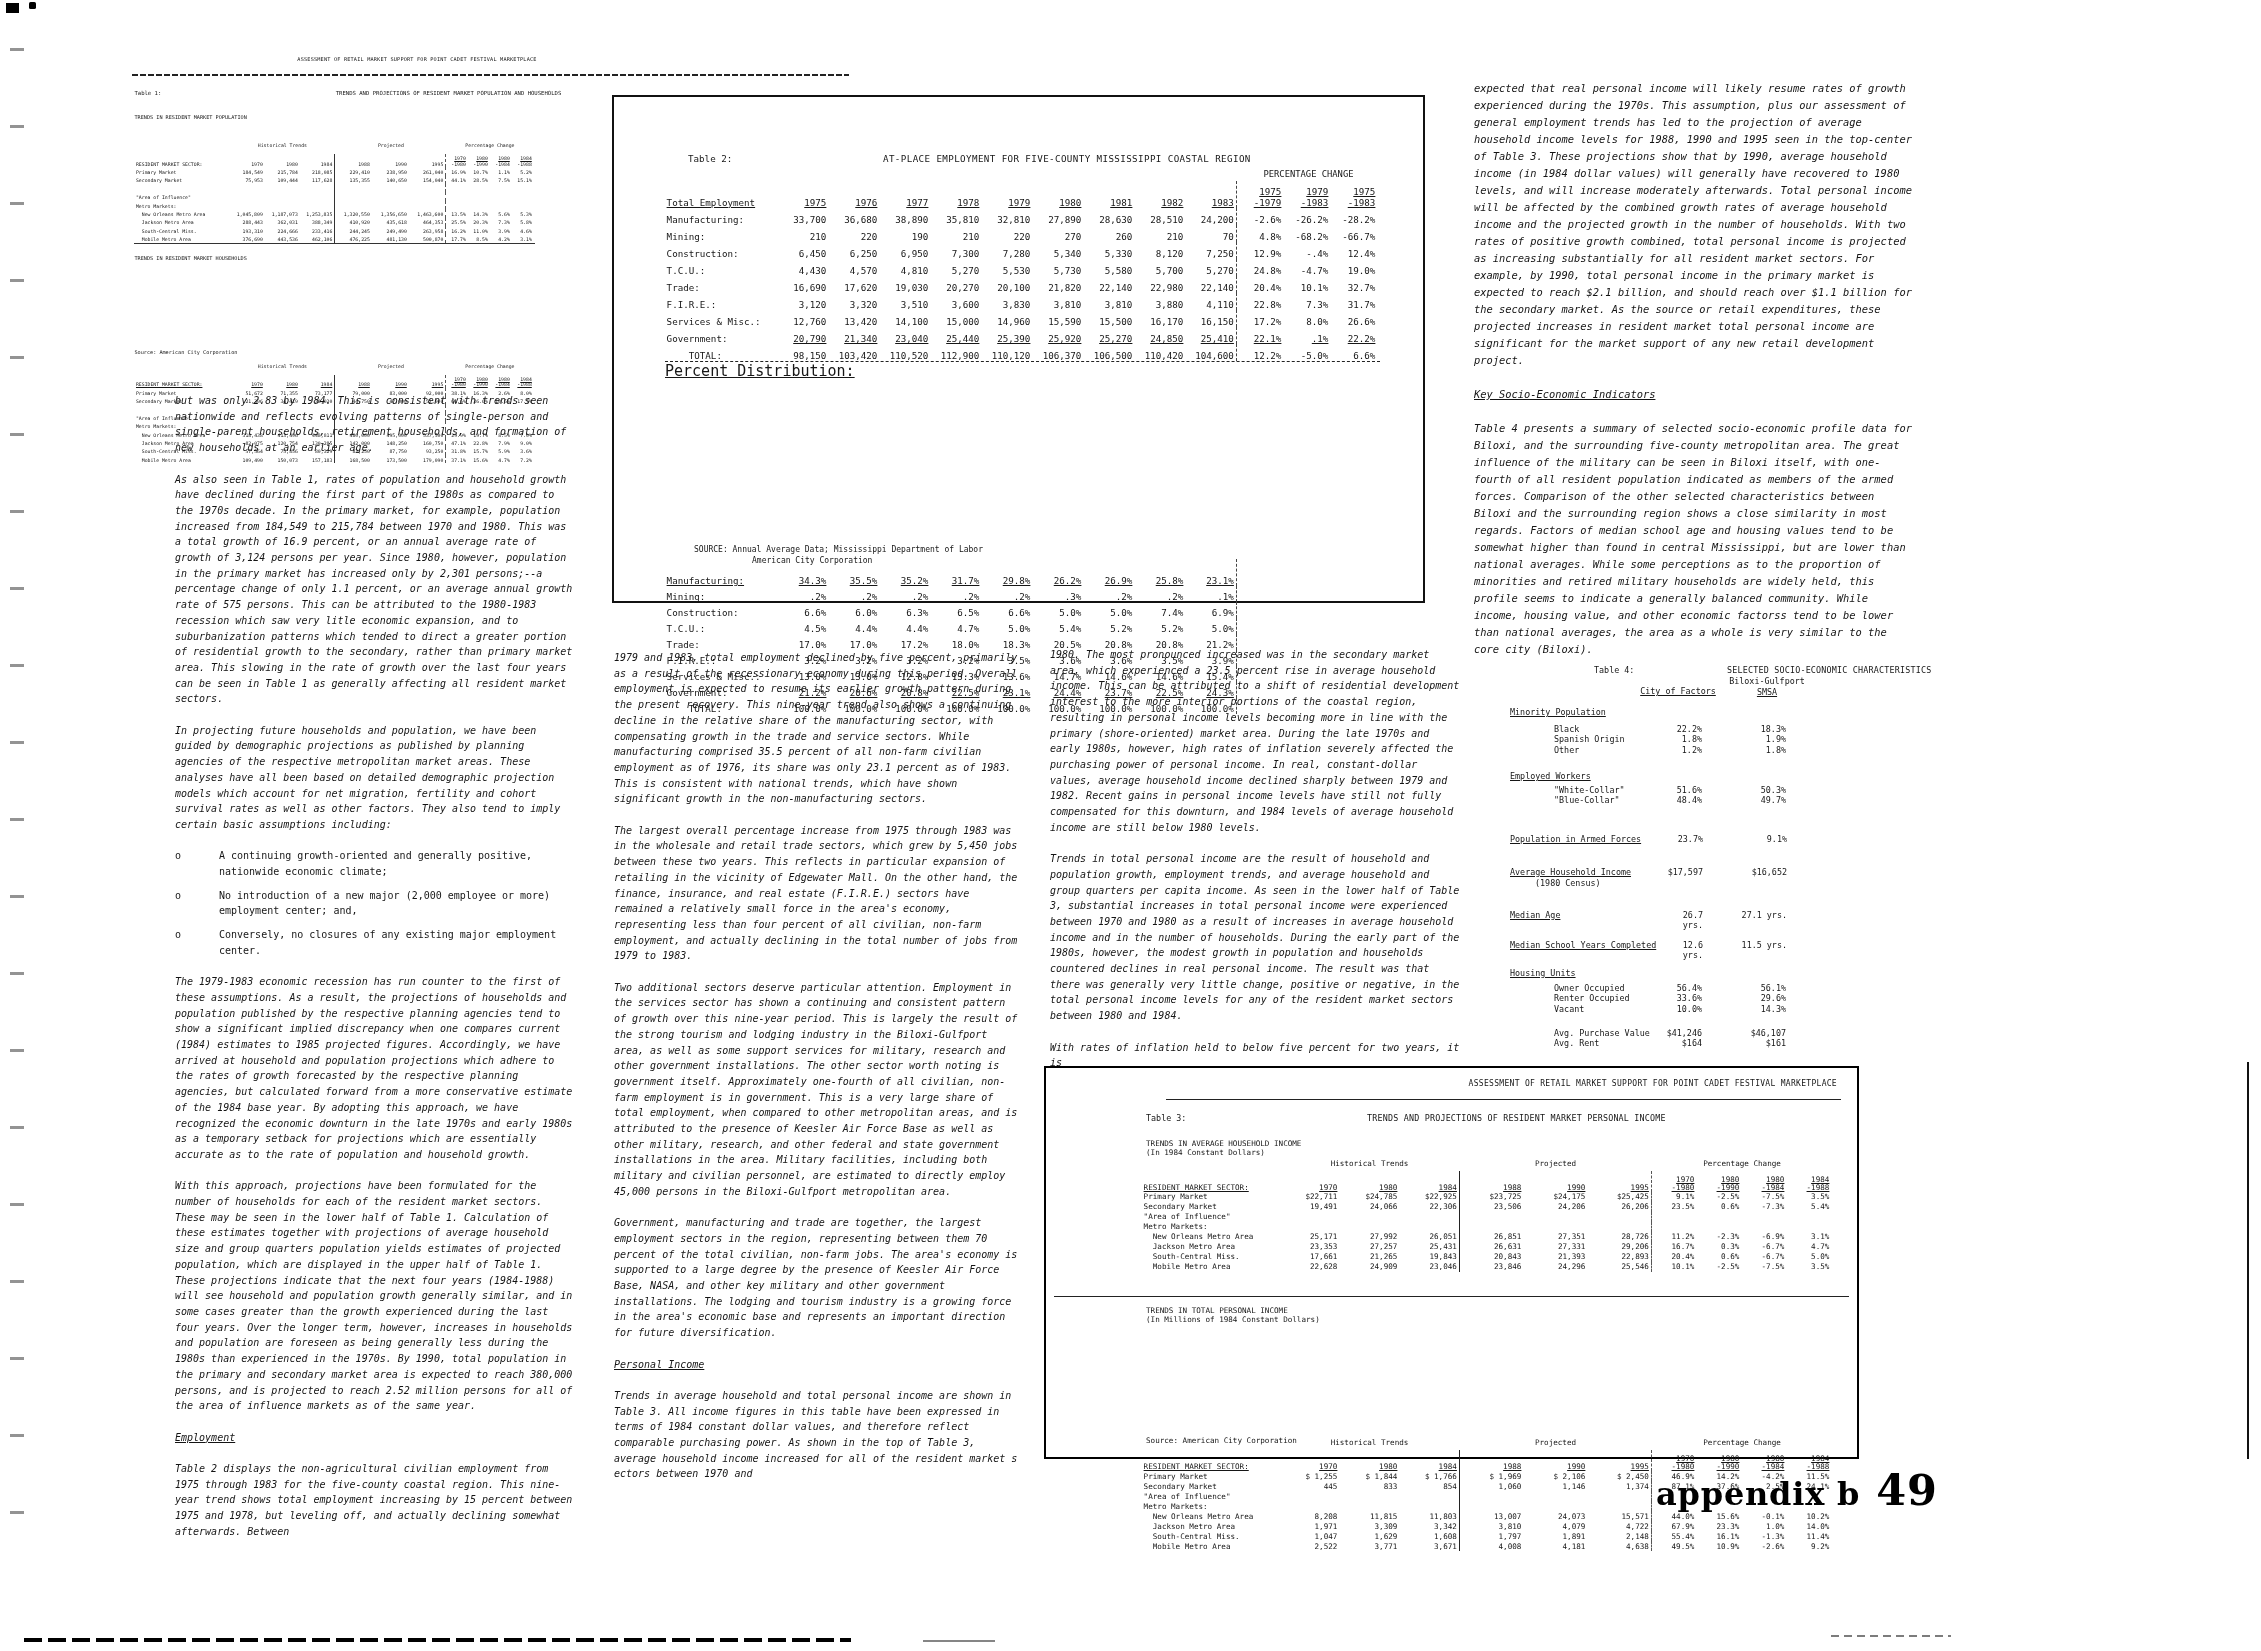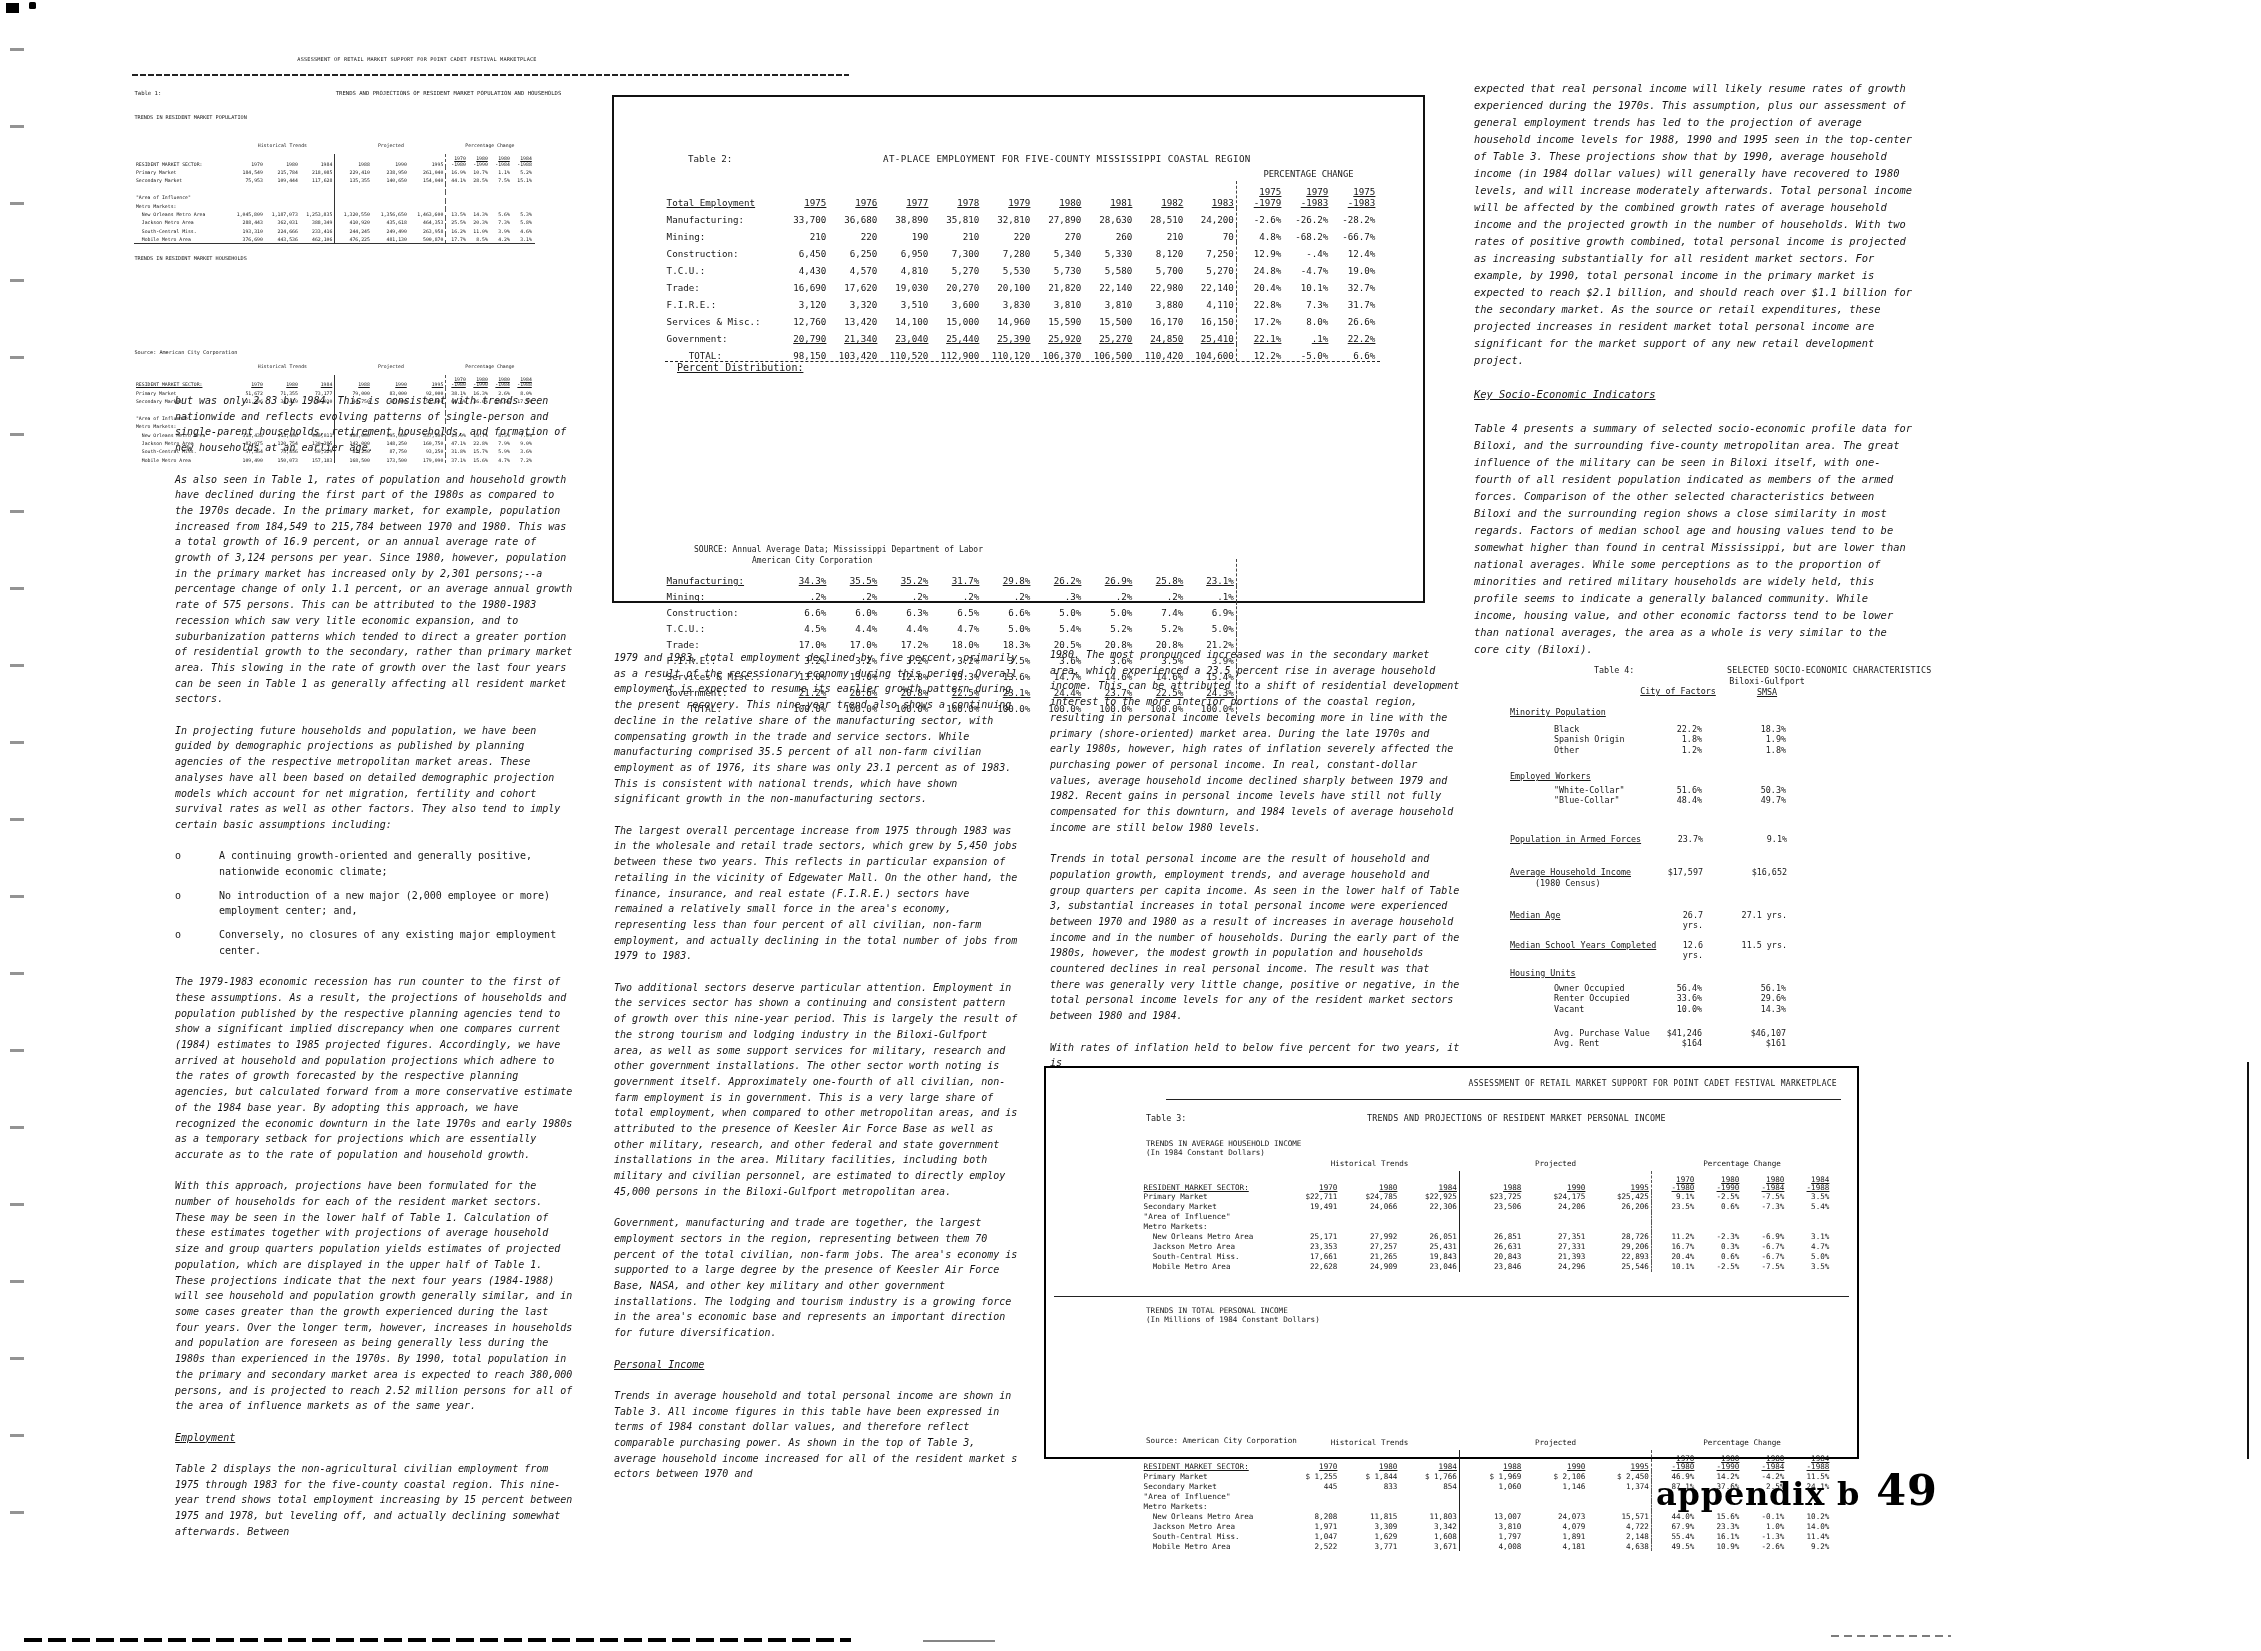--- a/index.html
+++ b/index.html
@@ -582,21 +582,21 @@
               <td>110,420</td>
               <td>104,600</td>
               <td>12.2%</td>
               <td>-5.0%</td>
               <td>6.6%</td>
             </tr>
           </tbody>
       </table>
     </div>
 
-    <div class="abs uh" style="left:51px;top:265px;font-size:10px;margin-left:12px;">Percent Distribution:</div>
+    <div class="abs uh" style="left:51px;top:265px;font-size:15px;">Percent Distribution:</div>
 
     <div class="abs tblwrap t2wB" style="left:51px;top:281px;width:715px;">
       <table class="grid t2g t2gb">
         <colgroup>
             <col style="width:112px">
             <col style="width:51px">
             <col style="width:51px">
             <col style="width:51px">
             <col style="width:51px">
             <col style="width:51px">

